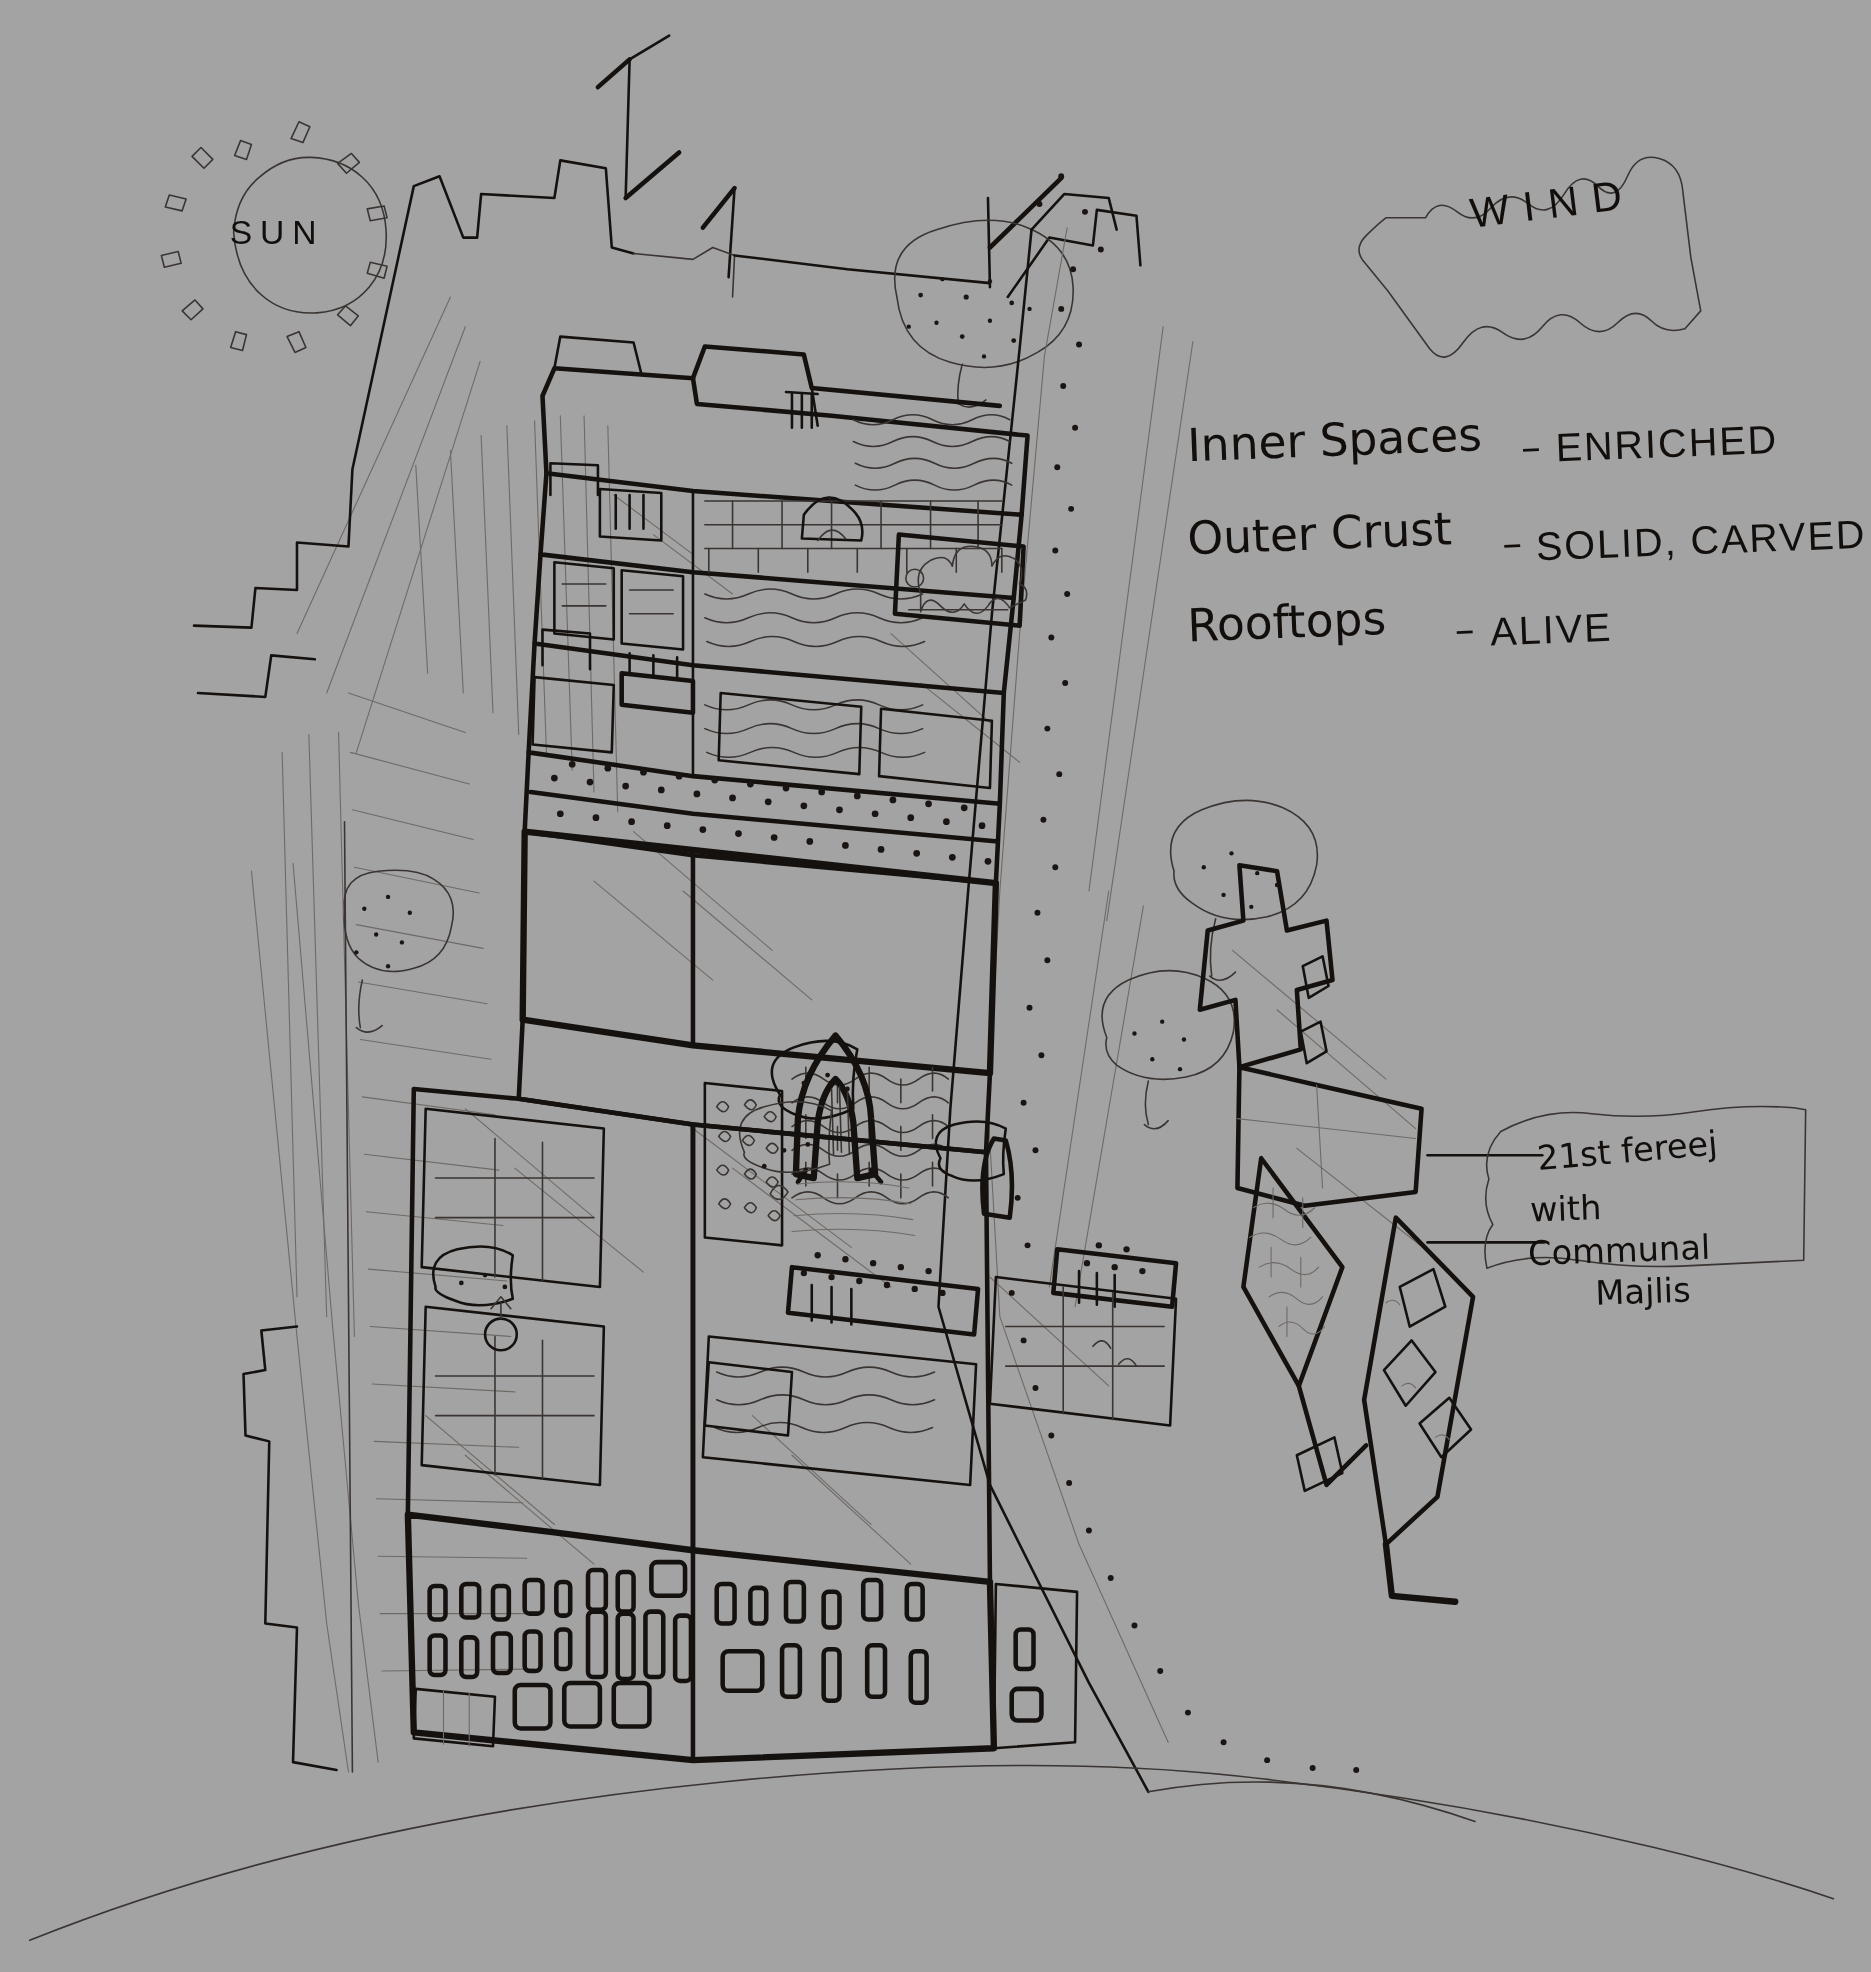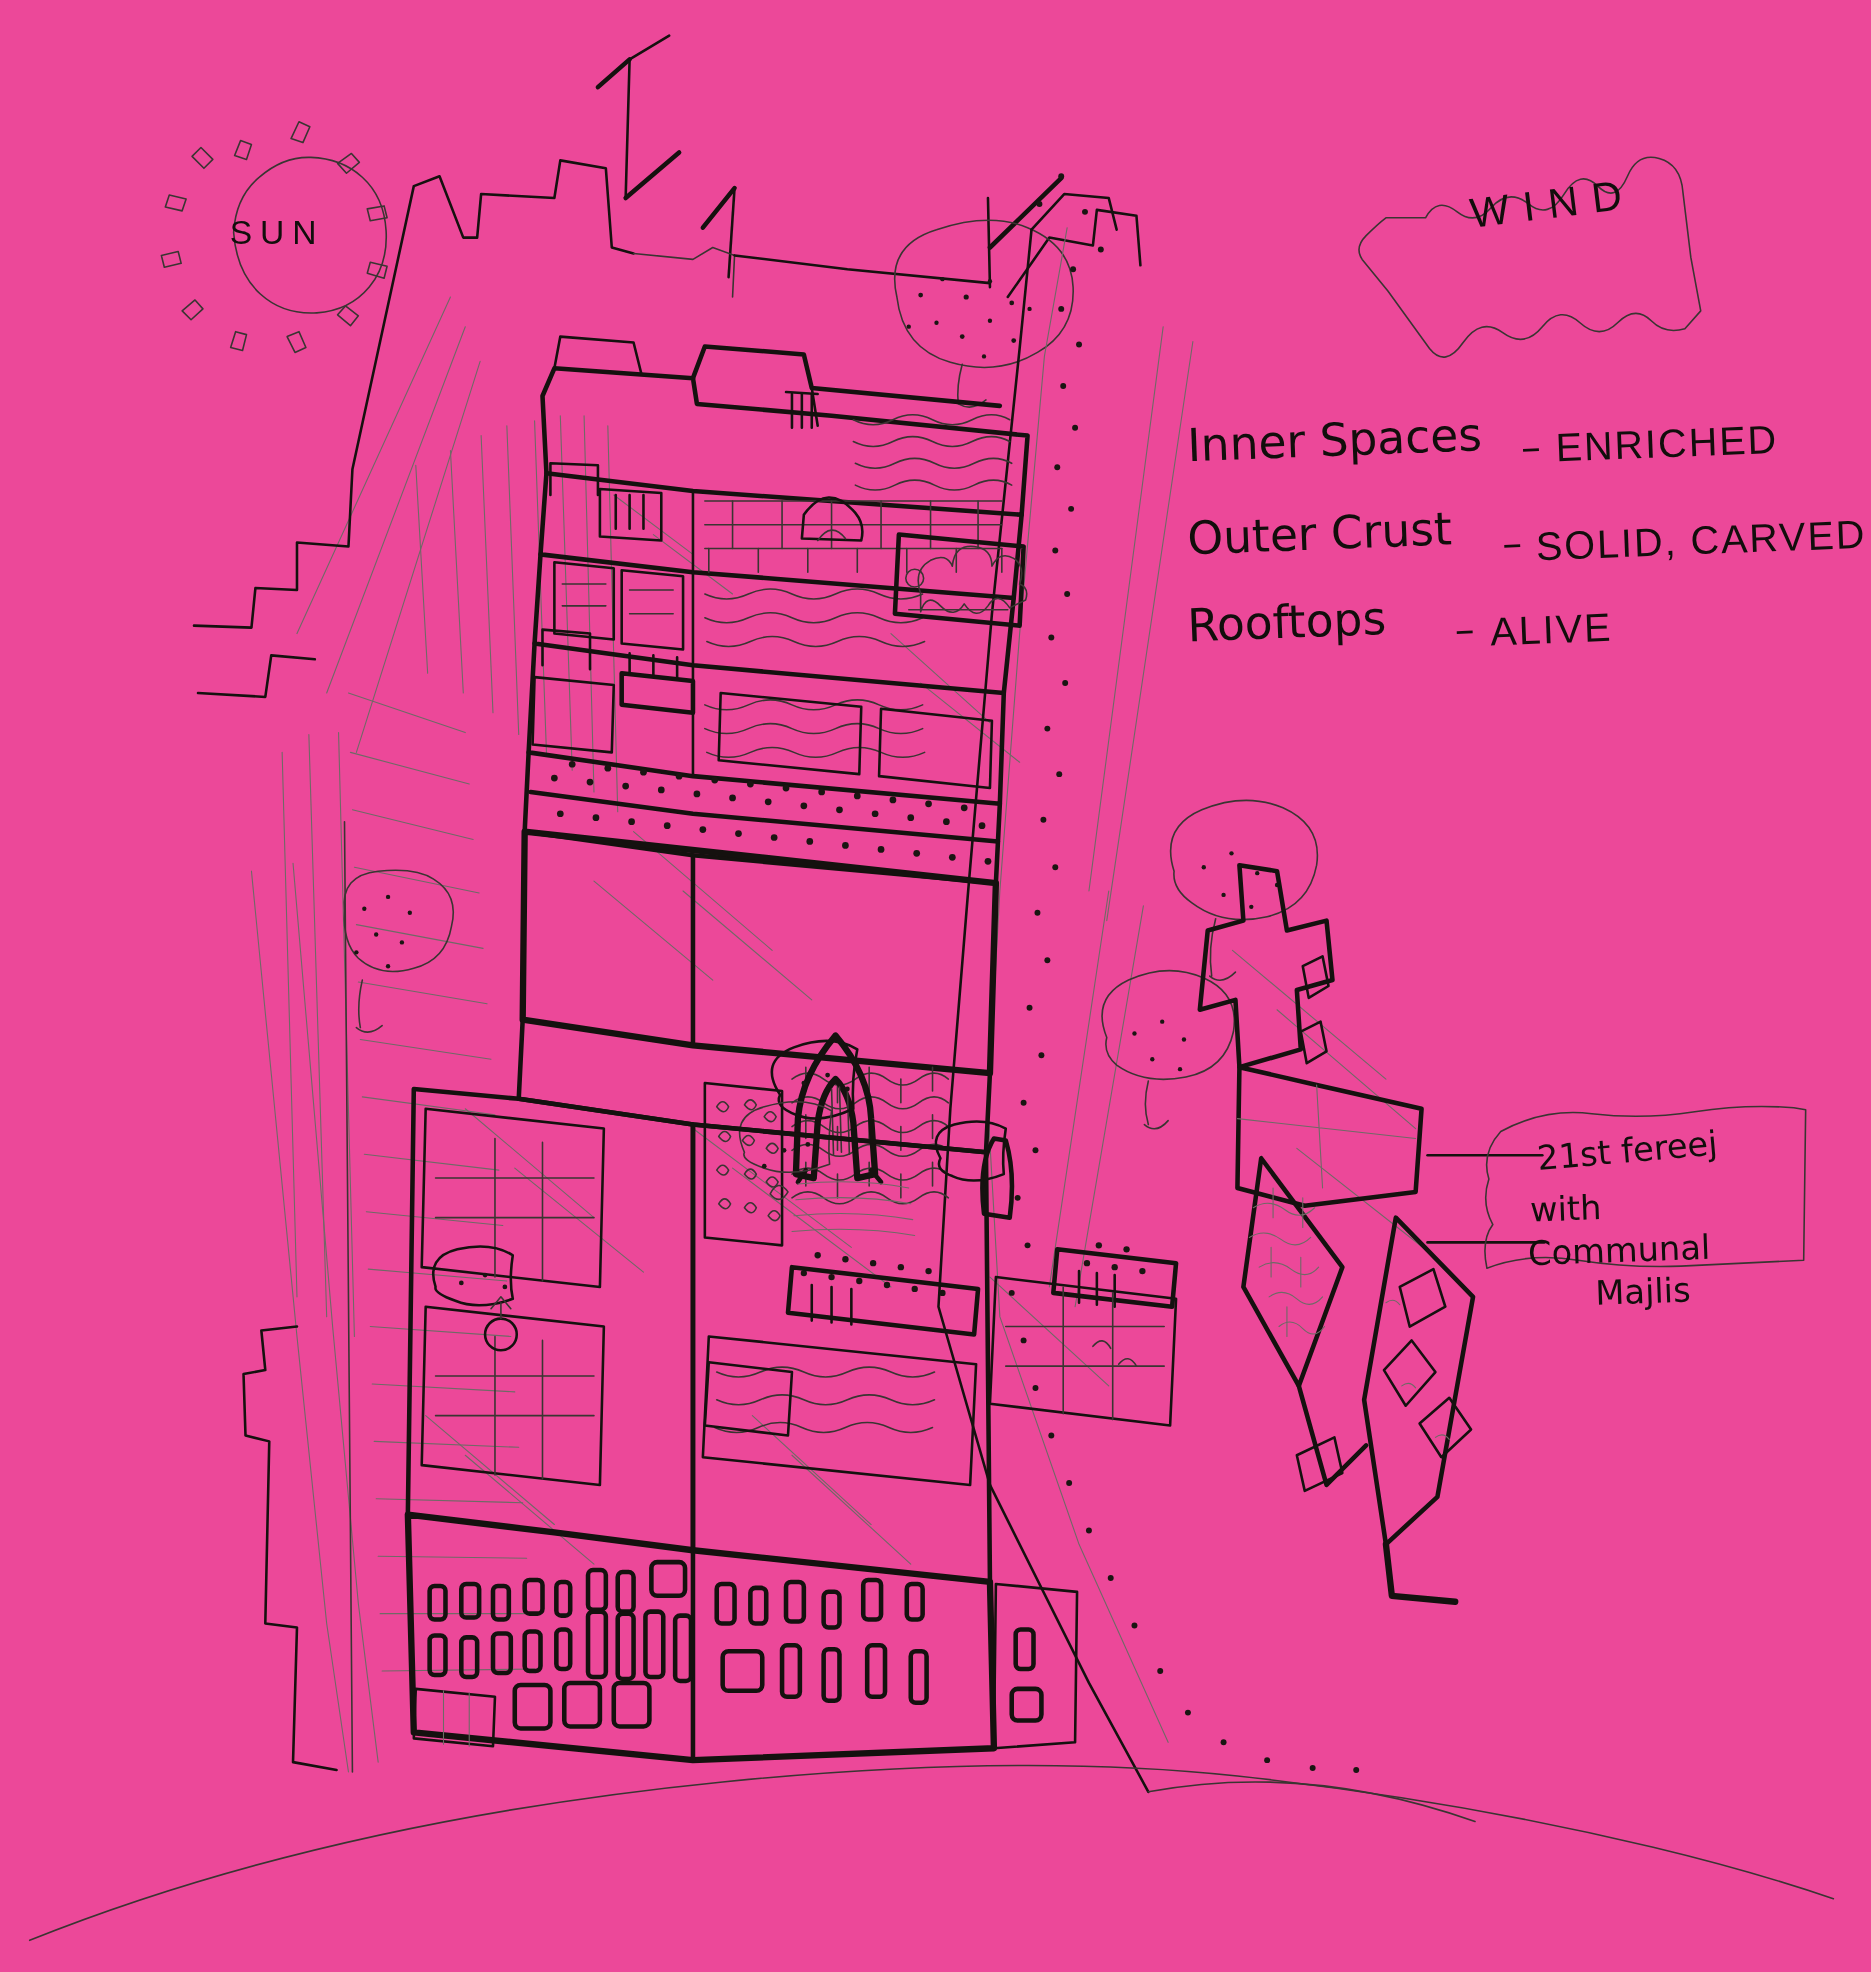--- a/index.html
+++ b/index.html
@@ -1,19 +1,19 @@
 <!DOCTYPE html>
 <html><head>
 <meta charset="utf-8">
 <title>Architectural Concept Sketch</title>
 <style>
   html,body{margin:0;padding:0;background:#ffffff;}
   body{width:1871px;height:1972px;position:relative;overflow:hidden;
        font-family:"Liberation Sans",sans-serif;}
-  #sheet{position:absolute;inset:0;background:#ec4899;}
+  #sheet{position:absolute;inset:0;background:#a3a3a3;}
   svg.layer{position:absolute;left:0;top:0;width:1871px;height:1972px;overflow:visible;}
   .ink{fill:none;stroke:#15110f;stroke-linecap:round;stroke-linejoin:round;}
   .w-hair{stroke-width:1.1;stroke:#6f6a66;}
   .w-thin{stroke-width:1.6;stroke:#3a3532;}
   .w-med{stroke-width:2.6;}
   .w-bold{stroke-width:4.6;}
   .w-xbold{stroke-width:6.4;}
   .dotfill{fill:#1a1512;stroke:none;}
   .txt{fill:#120e0c;stroke:none;}
   .hand{font-family:"DejaVu Sans",sans-serif;}

